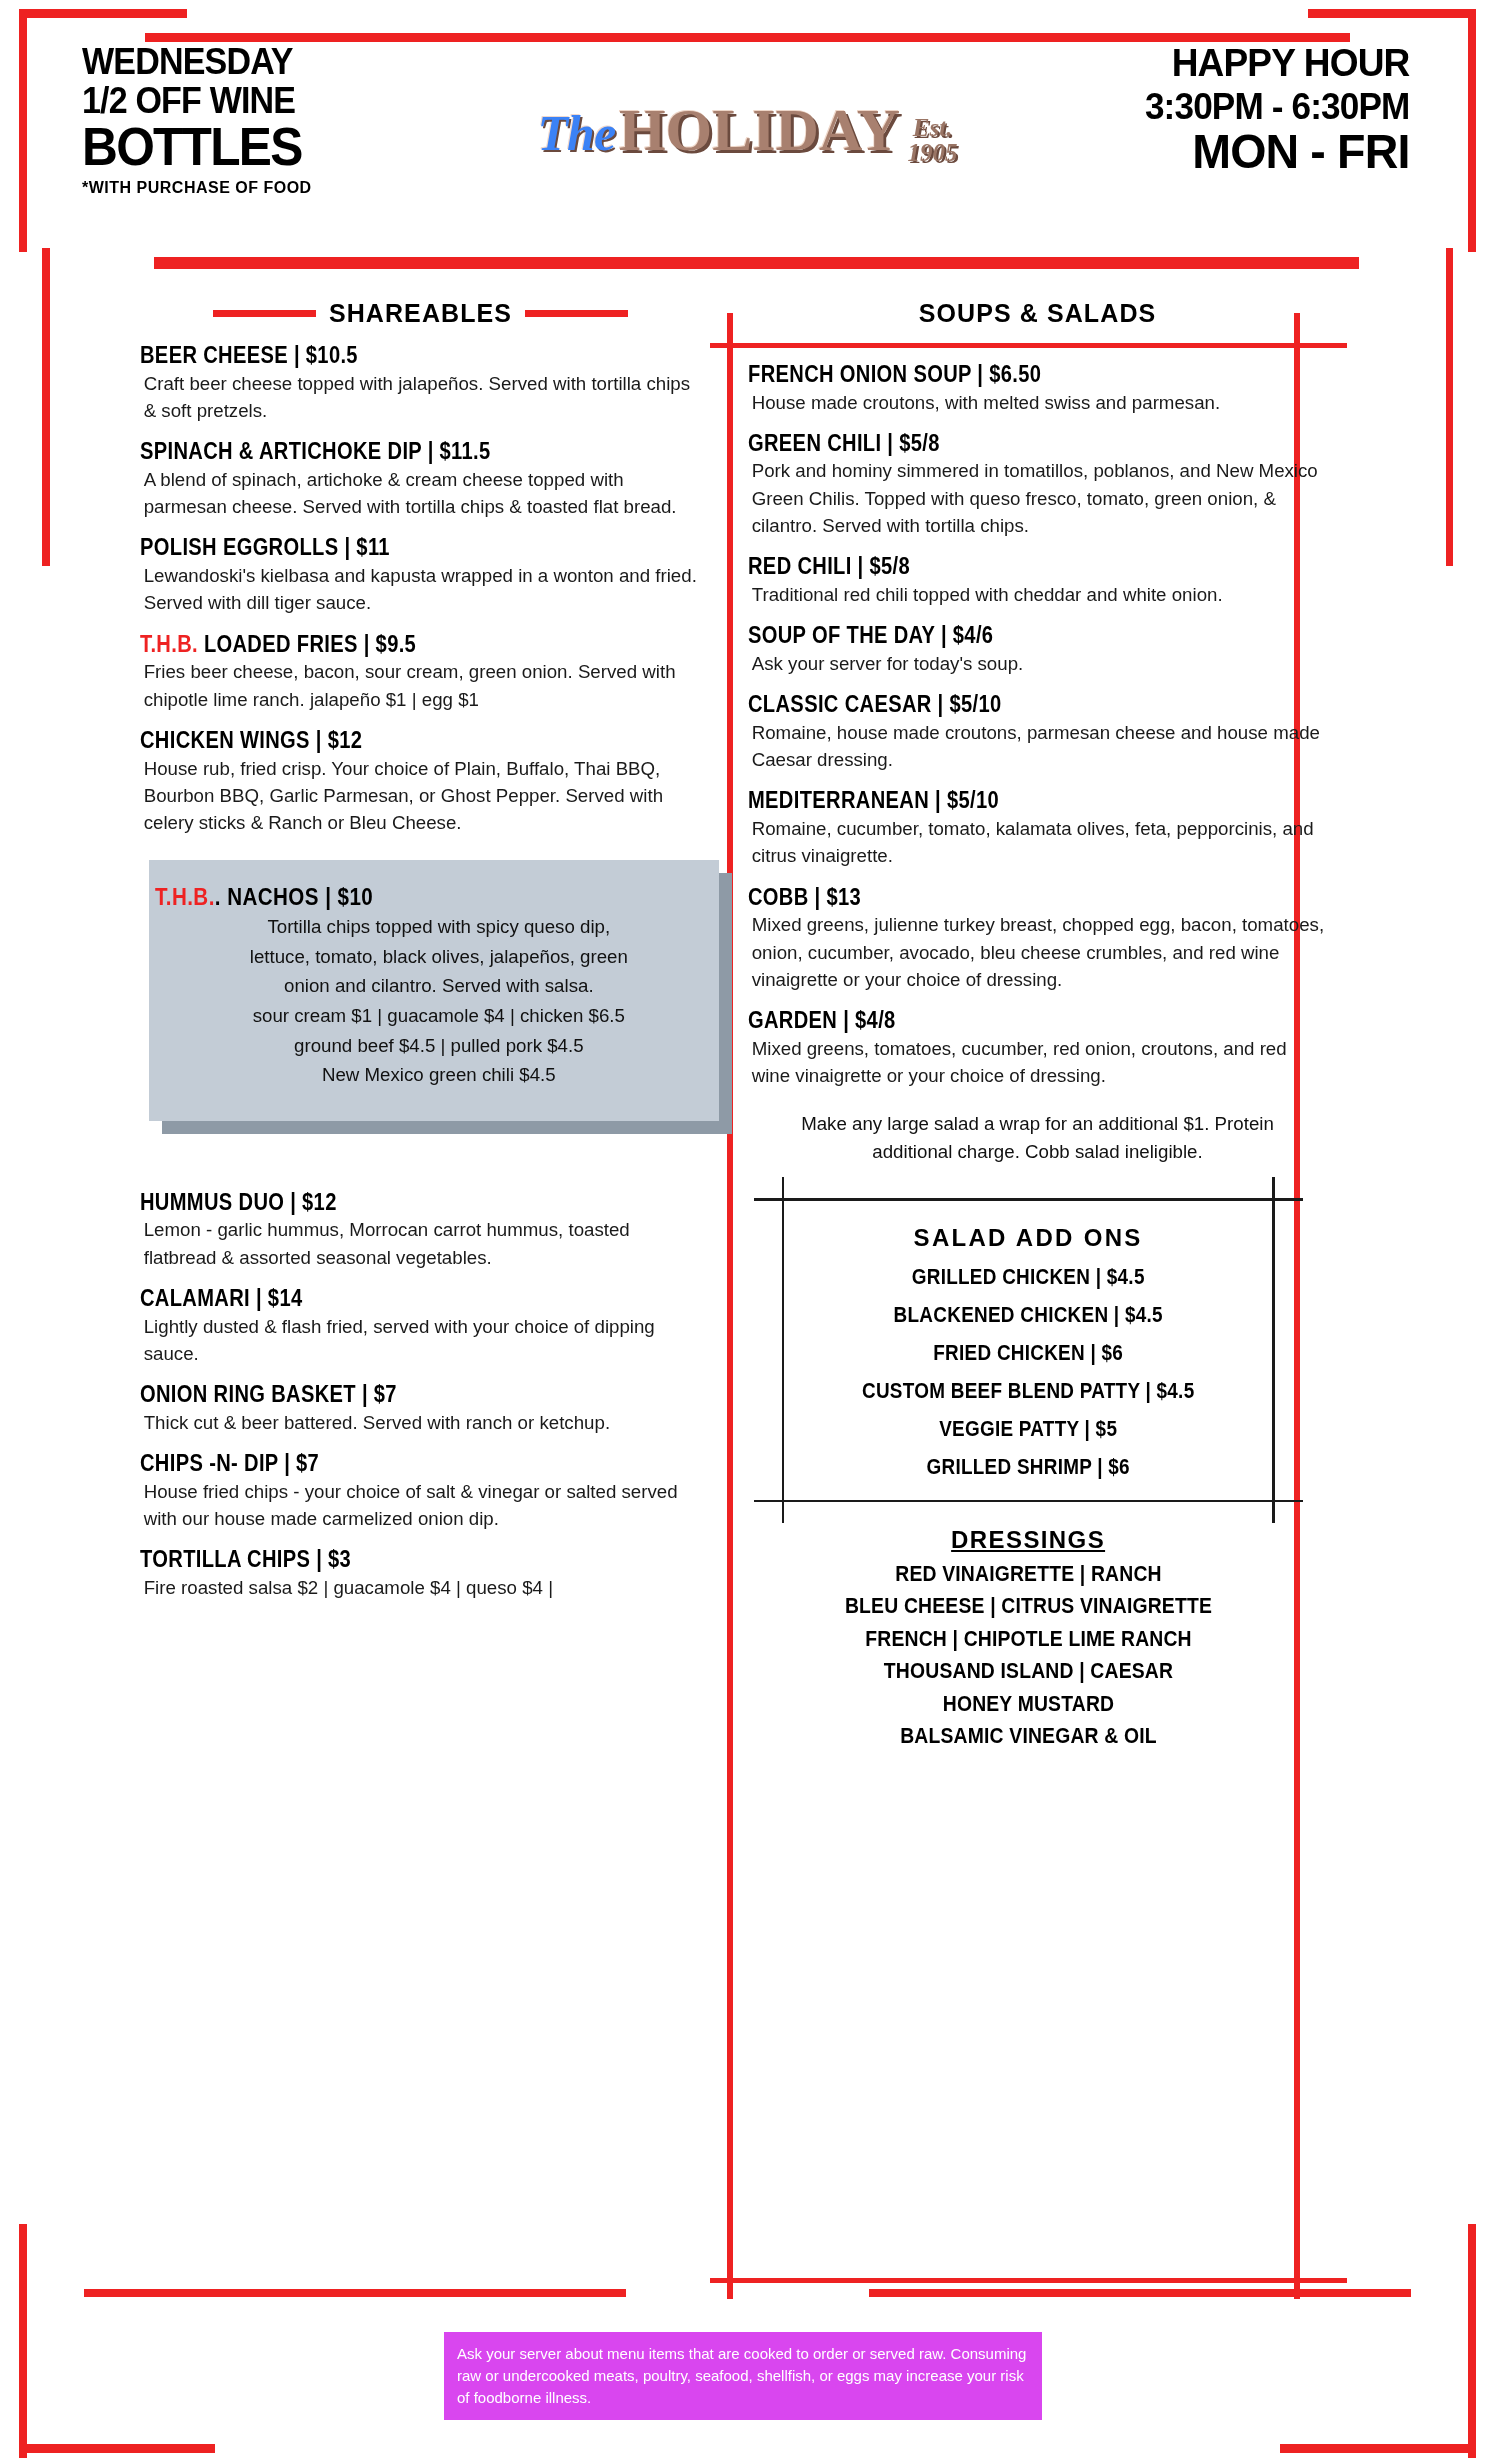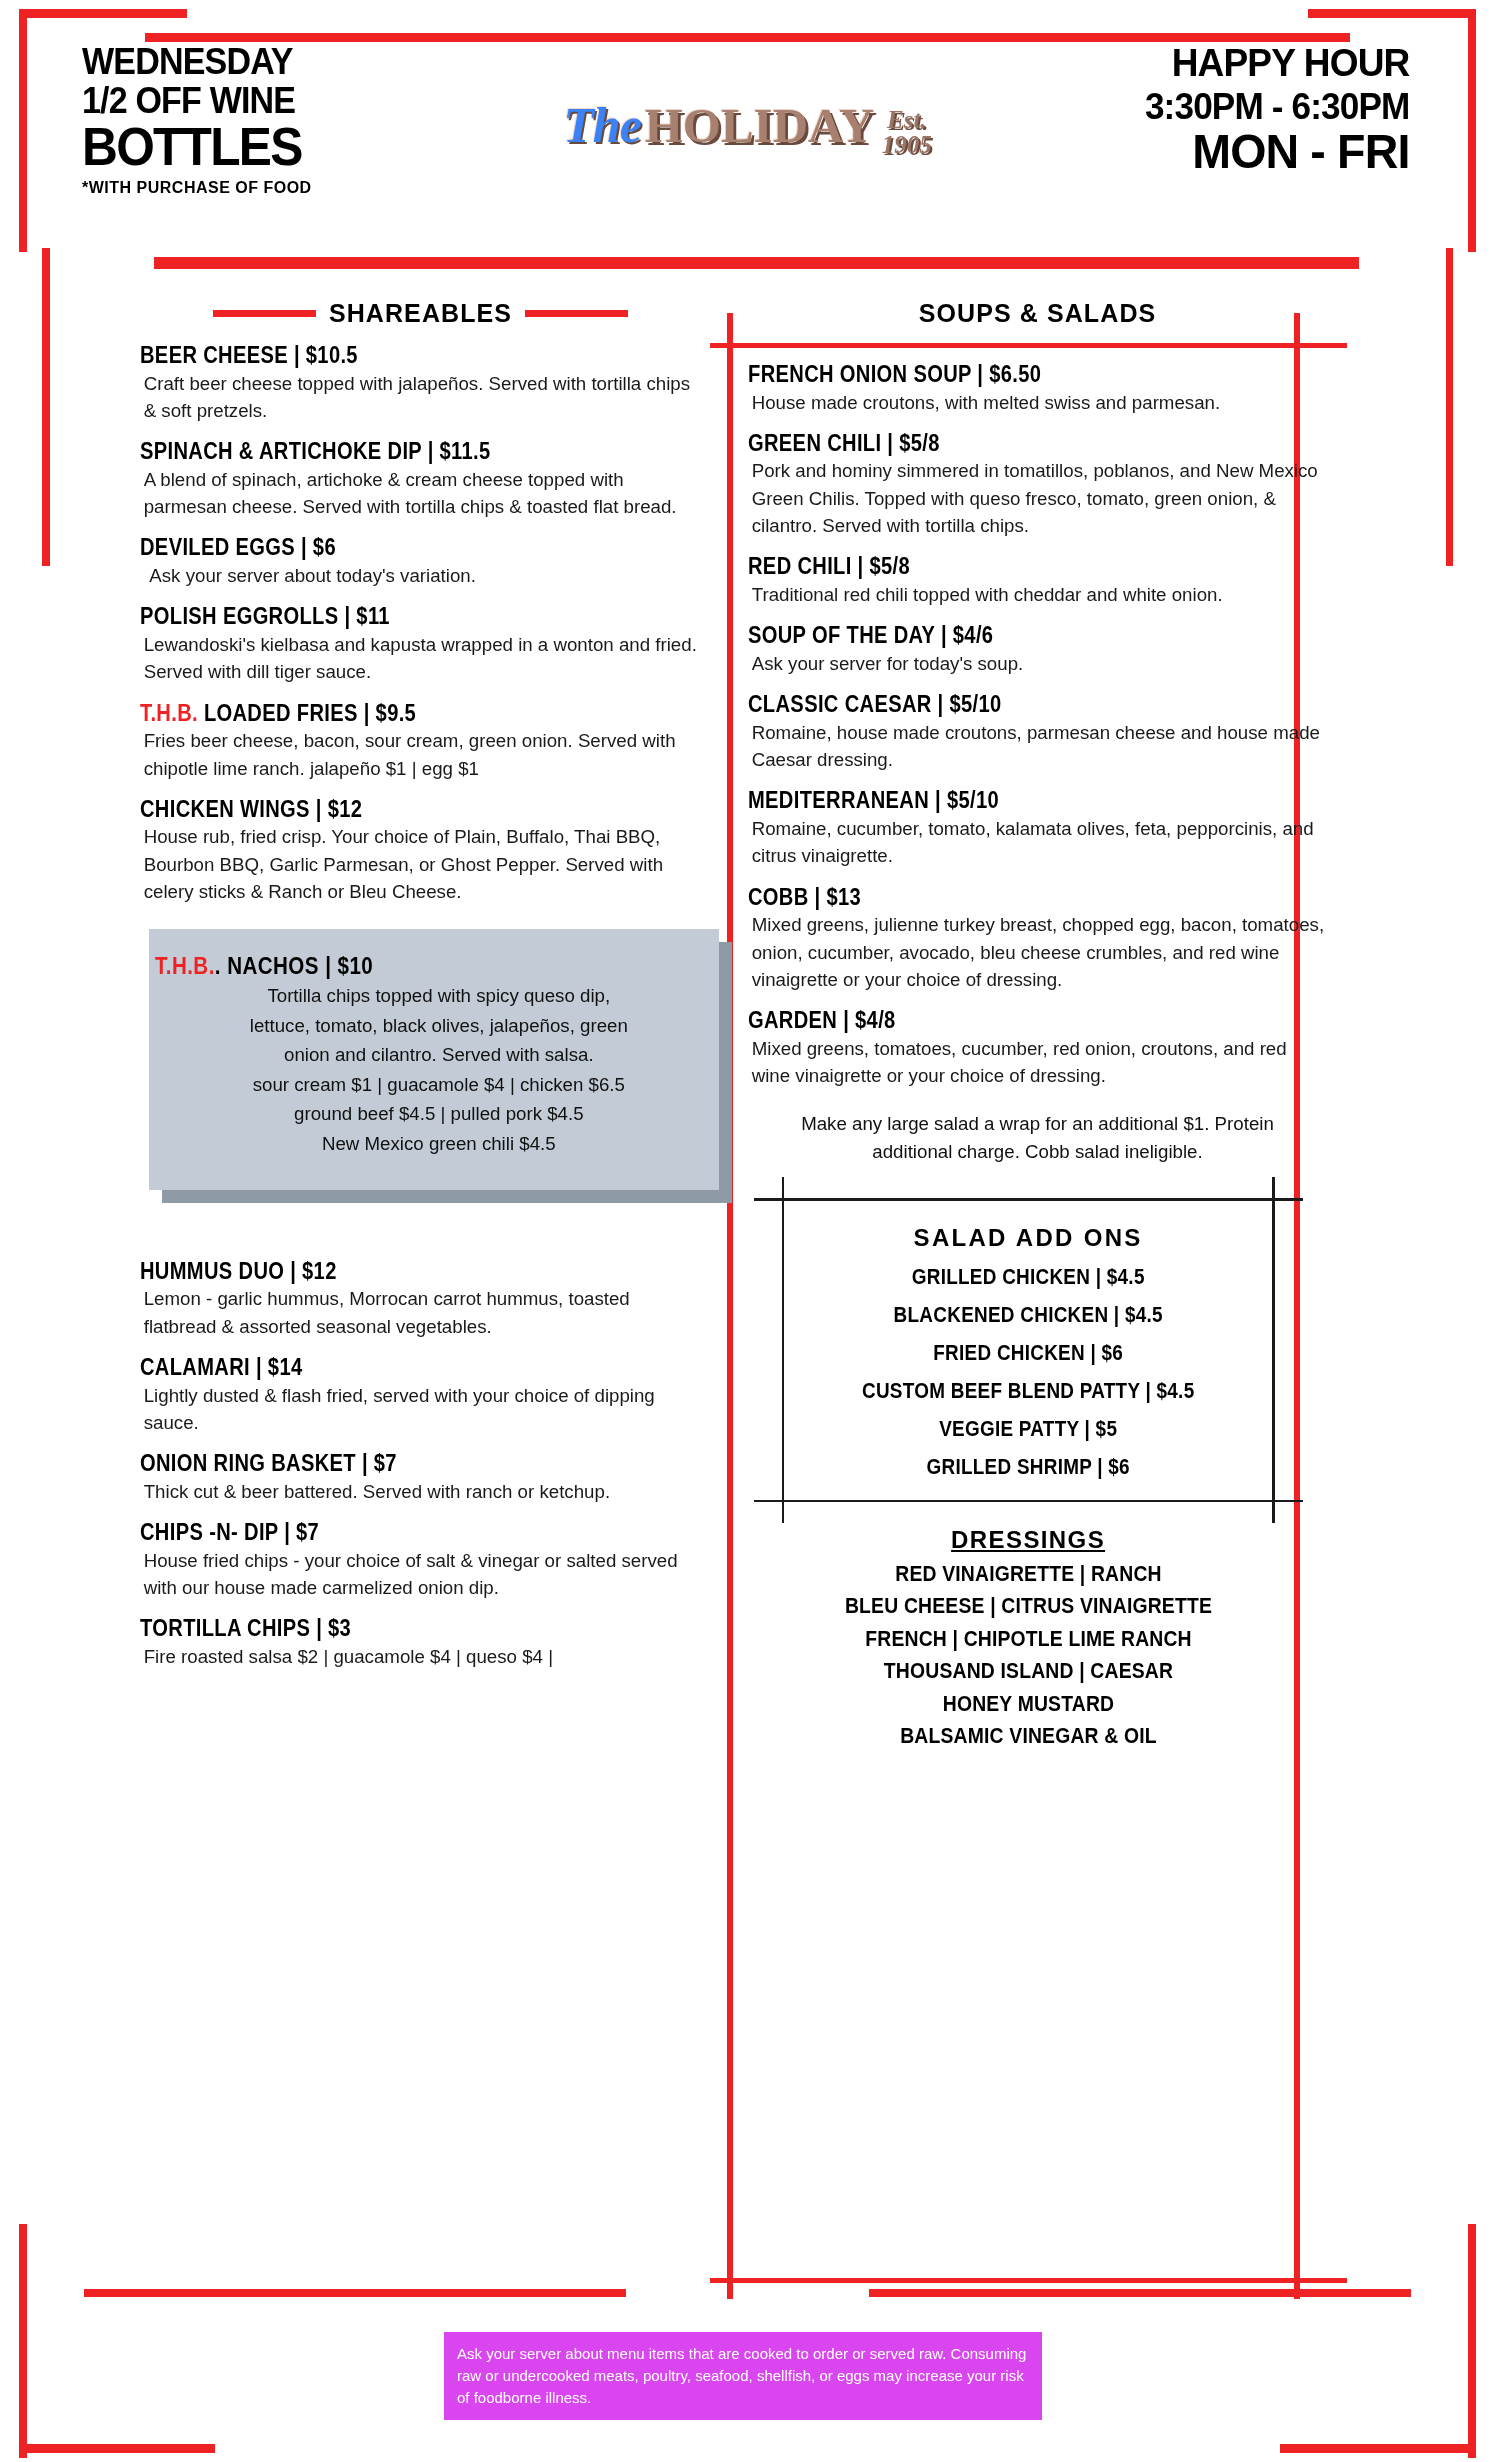--- a/index.html
+++ b/index.html
@@ -71,21 +71,21 @@
   }
   .logo-the {
     font-family: "Liberation Serif", serif;
     font-style: italic; font-weight: 700;
     font-size: 50px; color: #3b82f6;
     text-shadow: 1.9px 1.9px 0 #6b4a3e, -0.9px -0.9px 0 #f0d8cc;
     letter-spacing: -0.9px;
   }
   .logo-holiday {
     font-family: "Liberation Serif", serif;
-    font-weight: 700; font-size: 49px; color: #a8806f;
+    font-weight: 700; font-size: 60px; color: #a8806f;
     text-shadow: 2.8px 2.8px 0 #6b4a3e, -0.9px -0.9px 0 #eed6c8;
     letter-spacing: 0px; margin-left: 3.7px;
   }
   .logo-est {
     display: inline-block; vertical-align: middle;
     font-family: "Liberation Serif", serif;
     font-weight: 700; font-style: italic; font-size: 25px;
     line-height: 1.0; color: #9a7565; text-align: center;
     text-shadow: 1.9px 1.9px 0 #6b4a3e;
     margin-left: 7.5px; margin-bottom: 13px;
@@ -262,24 +262,20 @@
     <div class="item">
       <div class="item-name">BEER CHEESE  |  $10.5</div>
       <div class="item-desc">Craft beer cheese topped with jalapeños. Served with tortilla chips &amp; soft pretzels.</div>
     </div>
 
     <div class="item">
       <div class="item-name">SPINACH &amp; ARTICHOKE DIP  |  $11.5</div>
       <div class="item-desc">A blend of spinach, artichoke &amp; cream cheese topped with parmesan cheese. Served with tortilla chips &amp; toasted flat bread.</div>
     </div>
 
-    <div class="item">
-      <div class="item-name">DEVILED EGGS  |  $6</div>
-      <div class="item-desc indent">Ask your server about today's variation.</div>
-    </div>
 
     <div class="item">
       <div class="item-name">POLISH EGGROLLS  |  $11</div>
       <div class="item-desc">Lewandoski's kielbasa and kapusta wrapped in a wonton and fried. Served with dill tiger sauce.</div>
     </div>
 
     <div class="item">
       <div class="item-name"><span class="thb">T.H.B.</span><span> LOADED FRIES  |  $9.5</span></div>
       <div class="item-desc">Fries beer cheese, bacon, sour cream, green onion. Served with chipotle lime ranch.   jalapeño  $1 | egg $1</div>
     </div>

